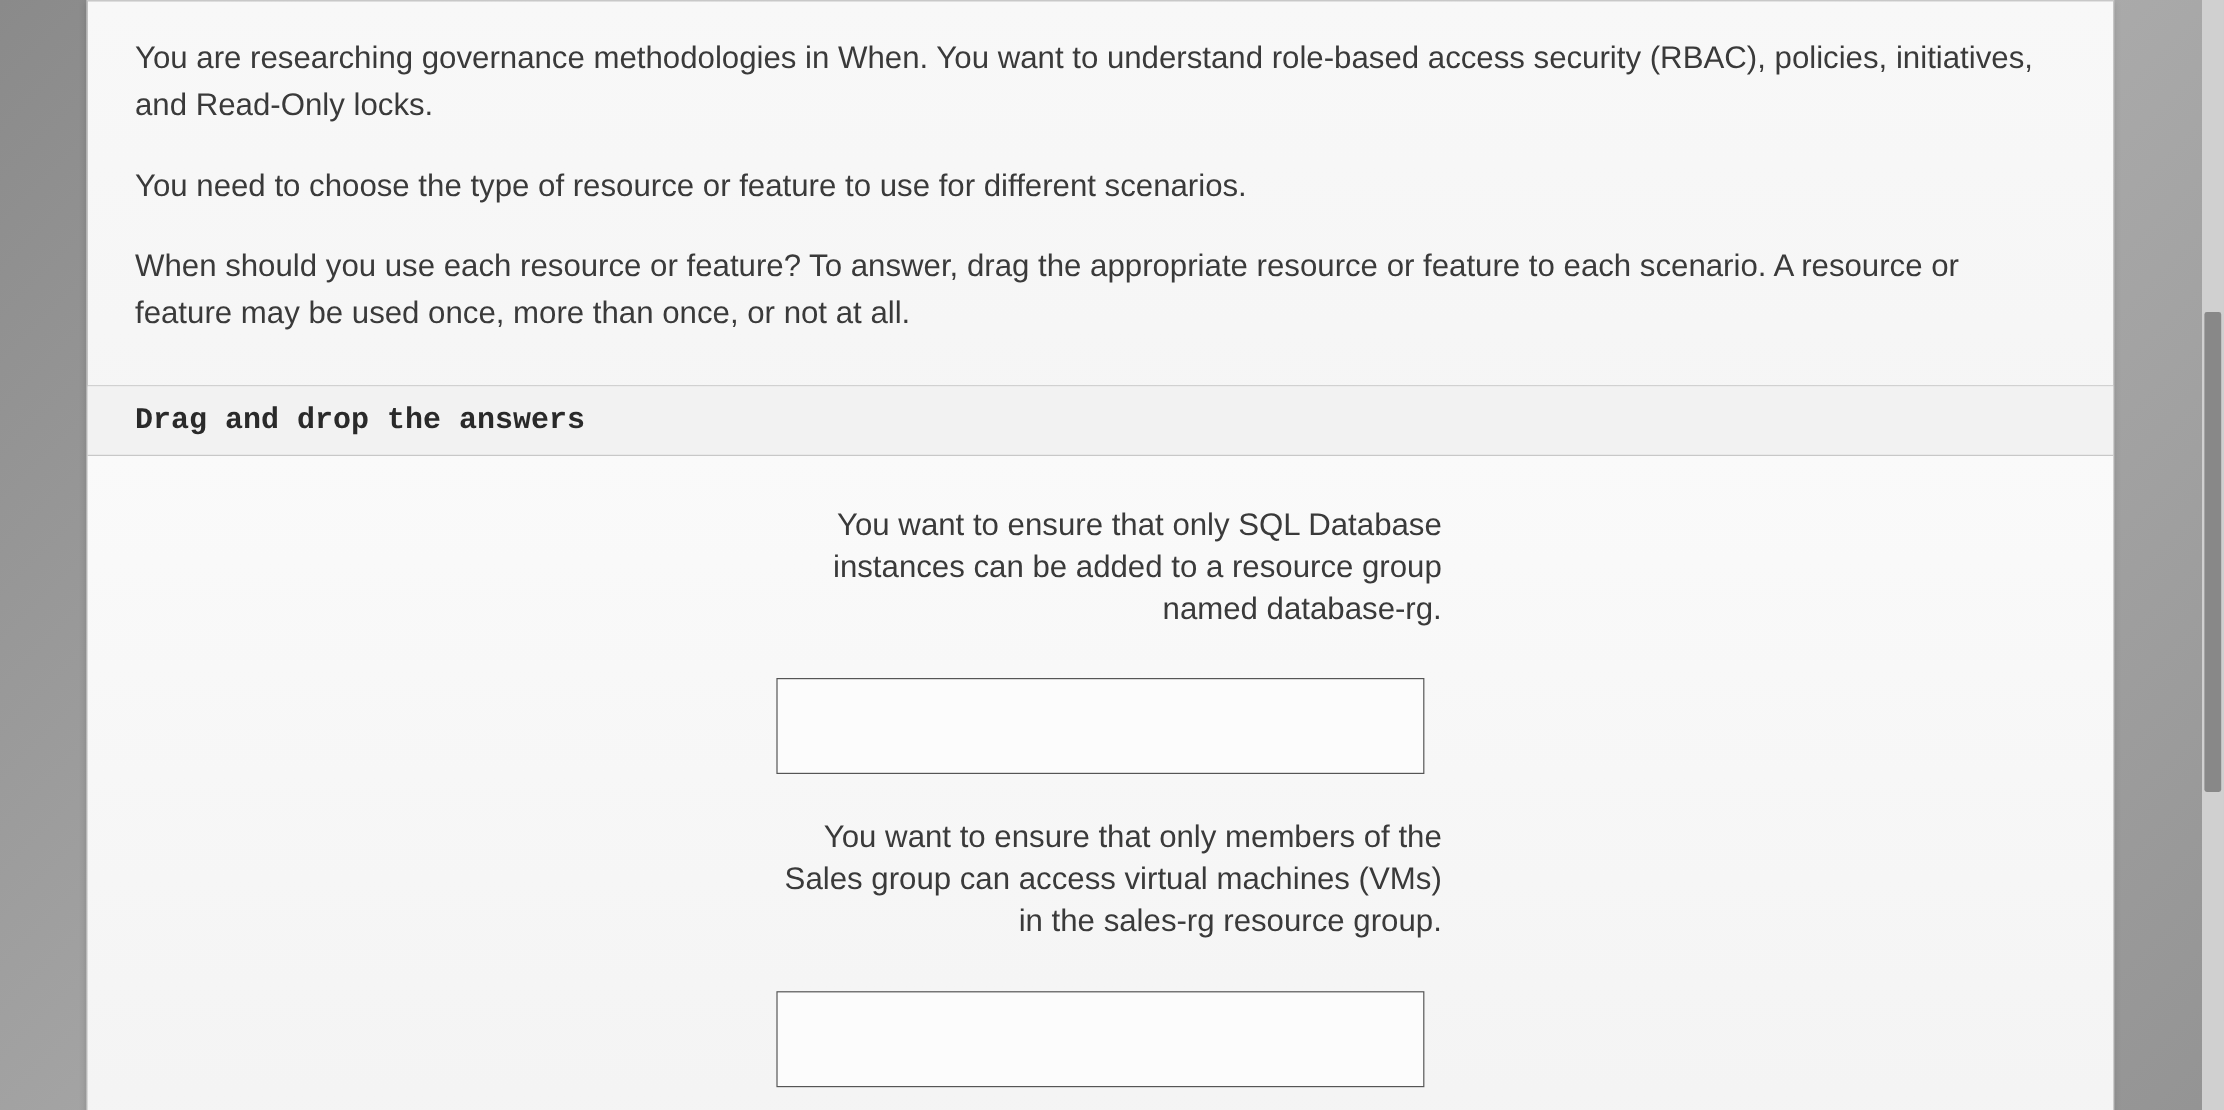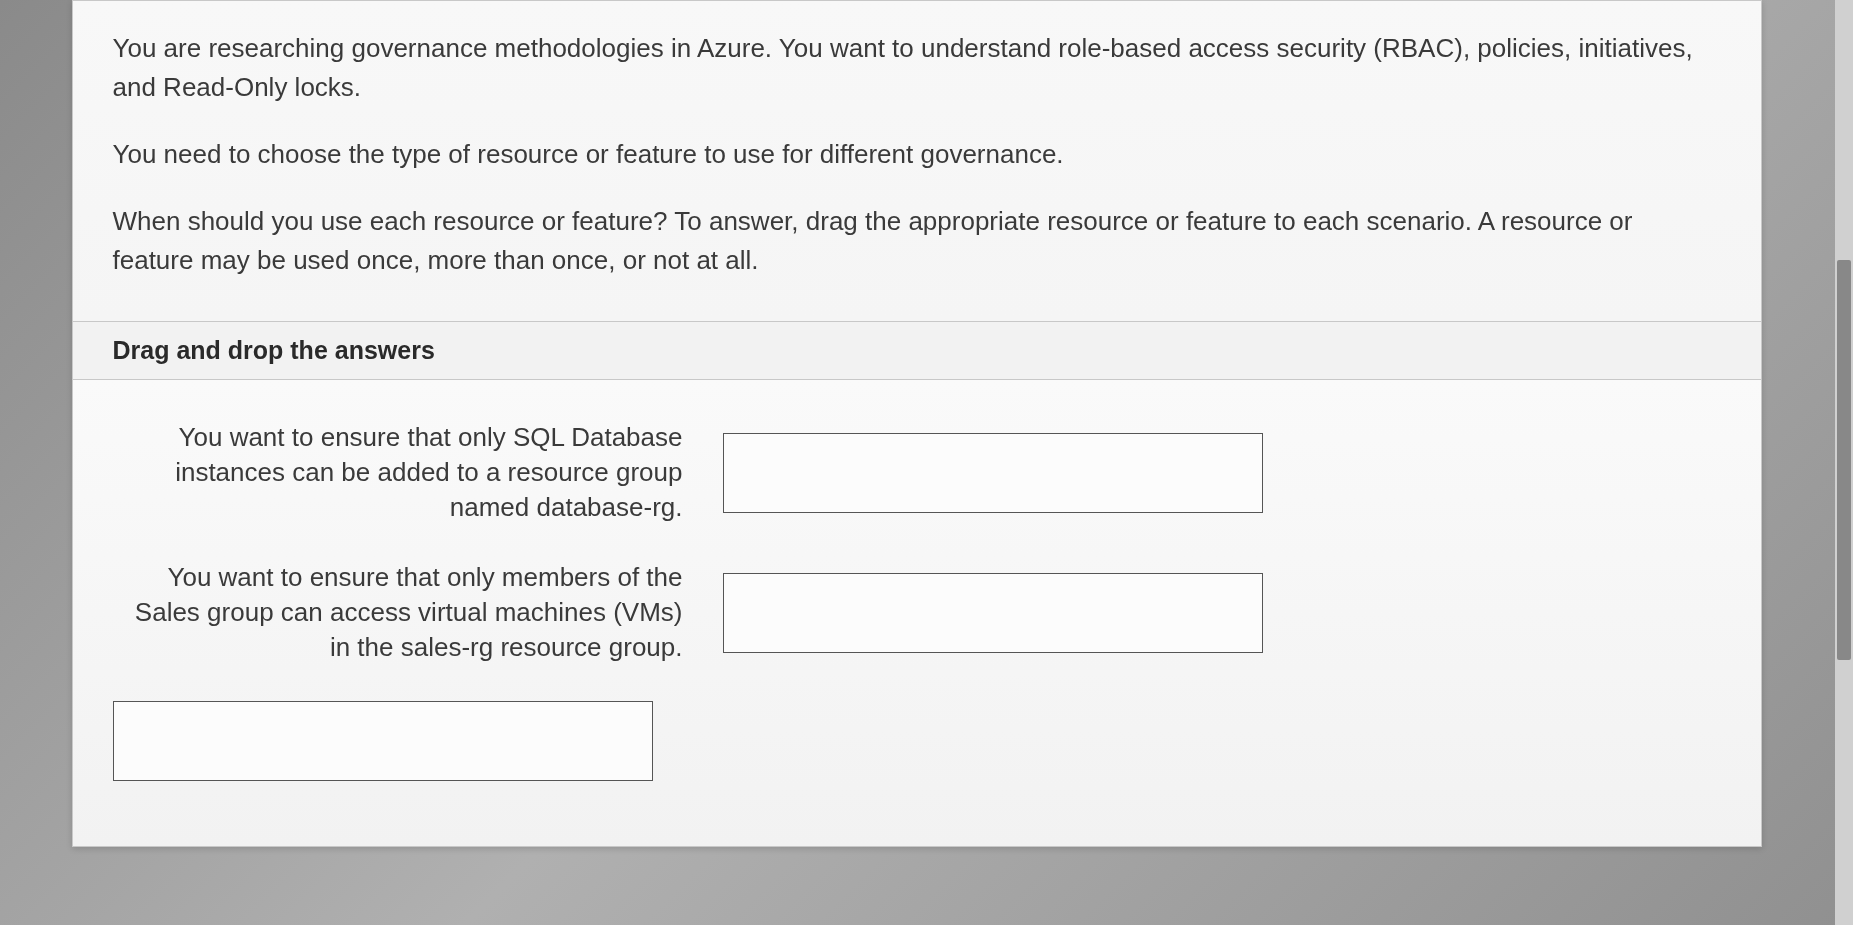--- a/index.html
+++ b/index.html
@@ -42,36 +42,38 @@
       font-weight: 400;
       margin-bottom: 28px;
     }
     .question-section p:last-child {
       margin-bottom: 11px;
     }
     .instruction-bar {
       padding: 14px 40px;
       border-bottom: 1px solid #c8c8c8;
       background: #f2f2f2;
+      font-family: Liberation Mono, monospace;
     }
     .instruction-bar h3 {
       font-size: 25px;
       font-weight: 600;
       color: #2a2a2a;
     }
     .answers-area {
       padding: 40px 40px 30px 40px;
       background: #fafafa;
       background: linear-gradient(180deg, #fafafa 0%, #f2f2f2 100%);
     }
     .scenario-row {
       display: flex;
       align-items: center;
       margin-bottom: 35px;
       gap: 40px;
+      flex-direction: column;
     }
     .scenario-text {
       width: 570px;
       text-align: right;
       font-size: 26px;
       line-height: 1.35;
       color: #3a3a3a;
       padding-right: 0;
     }
     .drop-target {
@@ -97,22 +99,22 @@
       background: #888;
       border-radius: 2px;
     }
   </style>
 </head>
 <body>
 
 <div class="page-wrap">
   <div class="card">
     <div class="question-section">
-      <p>You are researching governance methodologies in Azure. You want to understand role-based access security (RBAC), policies, initiatives, and Read-Only locks.</p>
-      <p>You need to choose the type of resource or feature to use for different governance.</p>
+      <p>You are researching governance methodologies in When. You want to understand role-based access security (RBAC), policies, initiatives, and Read-Only locks.</p>
+      <p>You need to choose the type of resource or feature to use for different scenarios.</p>
       <p>When should you use each resource or feature? To answer, drag the appropriate resource or feature to each scenario. A resource or feature may be used once, more than once, or not at all.</p>
     </div>
     <div class="instruction-bar">
       <h3>Drag and drop the answers</h3>
     </div>
     <div class="answers-area">
       <div class="scenario-row">
         <div class="scenario-text">You want to ensure that only SQL Database instances can be added to a resource group named database-rg.</div>
         <div class="drop-target"></div>
       </div>

